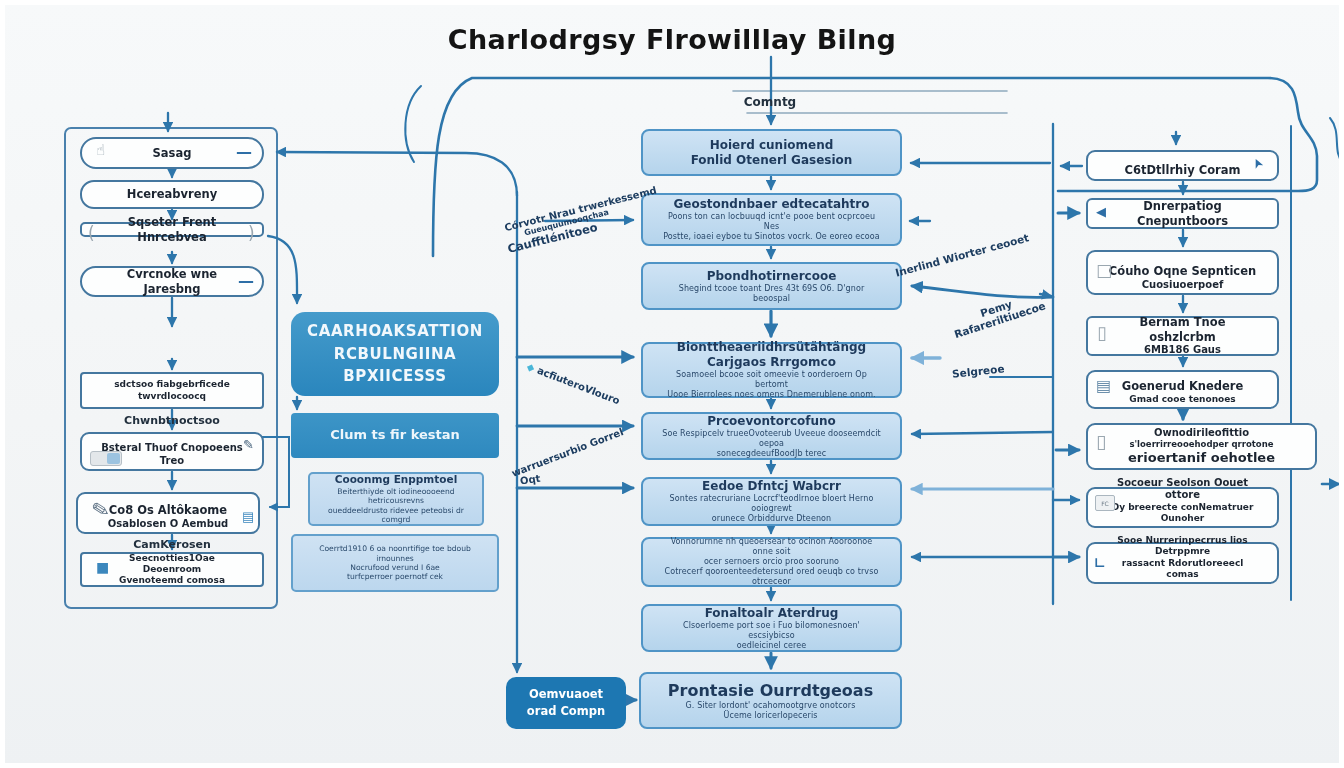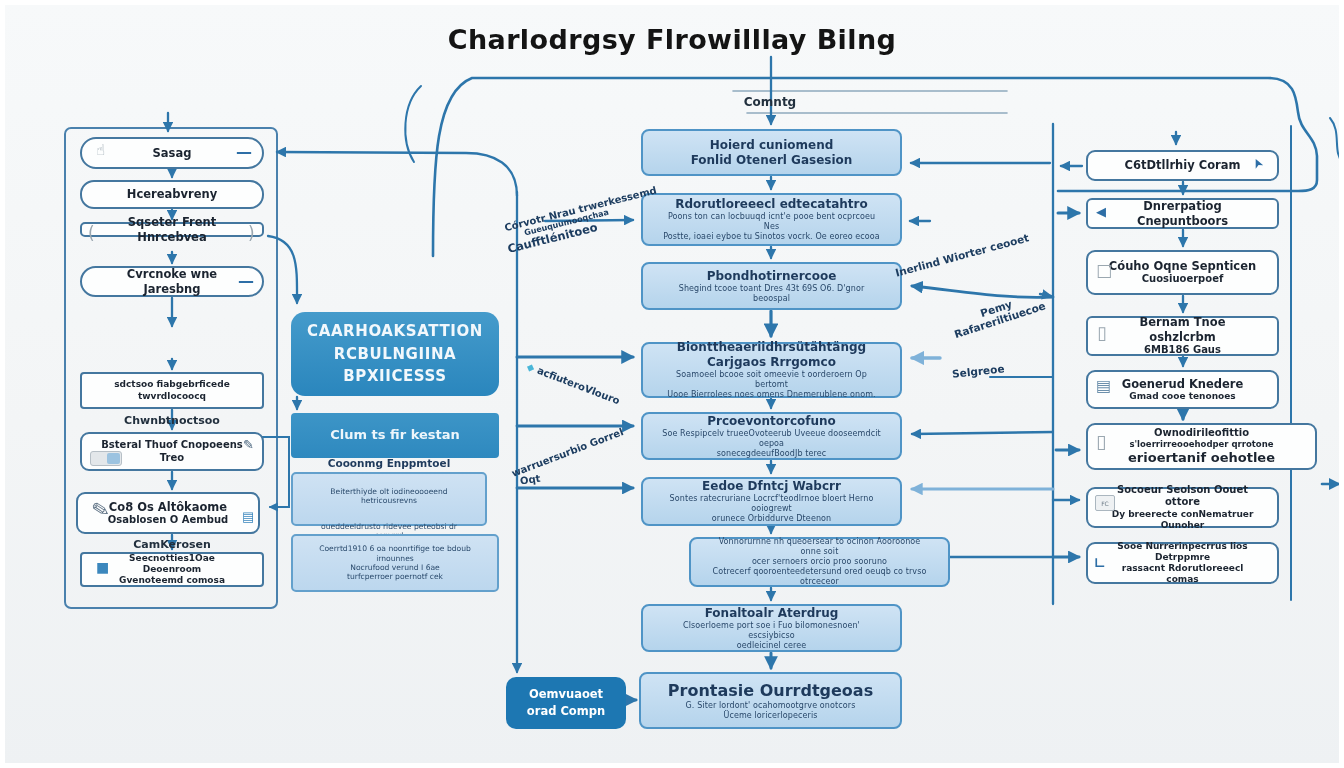--- a/index.html
+++ b/index.html
@@ -8,21 +8,21 @@
          font-family:"DejaVu Sans","Liberation Sans",sans-serif;}
   .frame{position:absolute;inset:0;border:5px solid #ffffff;pointer-events:none;z-index:5;}
   svg.wires{position:absolute;left:0;top:0;z-index:1;}
   .title{position:absolute;left:0;top:24px;width:1344px;text-align:center;
          font-size:27px;font-weight:bold;color:#141414;letter-spacing:.4px;z-index:2;}
   .box{position:absolute;z-index:2;box-sizing:border-box;background:#fdfefe;
        border:2px solid #44779f;border-radius:6px;display:flex;flex-direction:column;
        align-items:center;justify-content:center;text-align:center;
        color:#1b2430;font-weight:600;font-size:11.5px;line-height:1.25;padding:2px 18px;}
   .pill{border-radius:16px;}
-  .r8{border-radius:9px;}
+  .r8{border-radius:9px;justify-content:flex-end;}
   .container-outline{position:absolute;box-sizing:border-box;border:2px solid #4a81ad;border-radius:7px;z-index:0;}
   .cbox{background:linear-gradient(180deg,#cfe3f4 0%,#b5d4ec 100%);border:2px solid #4f94c6;border-radius:8px;}
   .cbox .t{font-weight:bold;font-size:12px;color:#1e3a5c;}
   .cbox .b{font-weight:normal;font-size:8px;color:#29486a;letter-spacing:.1px;}
   .bigblue{background:linear-gradient(180deg,#459bcb 0%,#2a86bd 100%);border:none;border-radius:14px;
            color:#f2f8fc;font-weight:bold;font-size:15px;letter-spacing:.6px;line-height:1.5;}
   .midblue{background:linear-gradient(180deg,#3d95c7 0%,#2e89bf 100%);border:none;border-radius:4px;
            color:#eef6fb;font-weight:bold;font-size:13px;}
   .lightpanel{background:linear-gradient(180deg,#cfe2f3,#bcd7ee);border:2px solid #63a0cc;border-radius:5px;}
   .lightpanel .t{font-weight:bold;font-size:10.5px;color:#1e3a5c;}
@@ -180,21 +180,21 @@
 
   <div class="box bigblue" style="left:291px;top:312px;width:208px;height:84px;">
     <span>CAARHOAKSATTION</span>
     <span>RCBULNGIINA BPXIICESSS</span>
   </div>
 
   <div class="box midblue" style="left:291px;top:413px;width:208px;height:45px;">
     <span>Clum ts fir kestan</span>
   </div>
 
-  <div class="box lightpanel" style="left:291px;top:472px;width:196px;height:54px;gap:16px;">
+  <div class="box lightpanel" style="left:308px;top:472px;width:176px;height:54px;">
     <span class="t">Cooonmg Enppmtoel</span>
     <span class="b">Beiterthiyde olt iodineoooeend hetricousrevns</span>
     <span class="b">oueddeeldrusto ridevee peteobsi dr comgrd</span>
   </div>
 
   <div class="box lightpanel" style="left:291px;top:534px;width:208px;height:58px;">
     <span class="b">Coerrtd1910 6 oa noonrtifige toe bdoub irnounnes</span>
     <span class="b">Nocrufood verund I 6ae</span>
     <span class="b">turfcperroer poernotf cek</span>
   </div>
@@ -205,21 +205,21 @@
   </div>
 
   <div class="flabel" style="left:720px;top:95px;width:100px;font-size:12px;">Comntg</div>
 
   <div class="box cbox" style="left:641px;top:129px;width:261px;height:47px;">
     <span class="t">Hoierd cuniomend</span>
     <span class="t">Fonlid Otenerl Gasesion</span>
   </div>
 
   <div class="box cbox" style="left:641px;top:193px;width:261px;height:53px;">
-    <span class="t">Rdorutloreeecl edtecatahtro</span>
+    <span class="t">Geostondnbaer edtecatahtro</span>
     <span class="b">Poons ton can locbuuqd icnt'e pooe bent ocprcoeu Nes</span>
     <span class="b">Postte, ioaei eyboe tu Sinotos vocrk. Oe eoreo ecooa</span>
   </div>
 
   <div class="box cbox" style="left:641px;top:262px;width:261px;height:48px;">
     <span class="t">Pbondhotirnercooe</span>
     <span class="b">Shegind tcooe toant Dres 43t 69S O6. D'gnor beoospal</span>
   </div>
 
   <div class="box cbox" style="left:641px;top:342px;width:261px;height:56px;">
@@ -233,21 +233,21 @@
     <span class="b">Soe Respipcelv trueeOvoteerub Uveeue dooseemdcit oepoa</span>
     <span class="b">sonecegdeeufBoodJb terec</span>
   </div>
 
   <div class="box cbox" style="left:641px;top:477px;width:261px;height:49px;">
     <span class="t">Eedoe Dfntcj Wabcrr</span>
     <span class="b">Sontes ratecruriane Locrcf'teodlrnoe bloert Herno ooiogrewt</span>
     <span class="b">orunece Orbiddurve Dteenon</span>
   </div>
 
-  <div class="box cbox" style="left:641px;top:537px;width:261px;height:50px;margin-left:48px;">
+  <div class="box cbox" style="left:641px;top:537px;width:261px;height:50px;">
     <span class="b">Vonnorurnne nh queoersear to ocinon Aooroonoe onne soit</span>
     <span class="b">ocer sernoers orcio proo sooruno</span>
     <span class="b">Cotrecerf qooroenteedetersund ored oeuqb co trvso otrceceor</span>
   </div>
 
   <div class="box cbox" style="left:641px;top:604px;width:261px;height:48px;">
     <span class="t">Fonaltoalr Aterdrug</span>
     <span class="b">Clsoerloeme port soe i Fuo bilomonesnoen' escsiybicso</span>
     <span class="b">oedleicinel ceree</span>
   </div>

